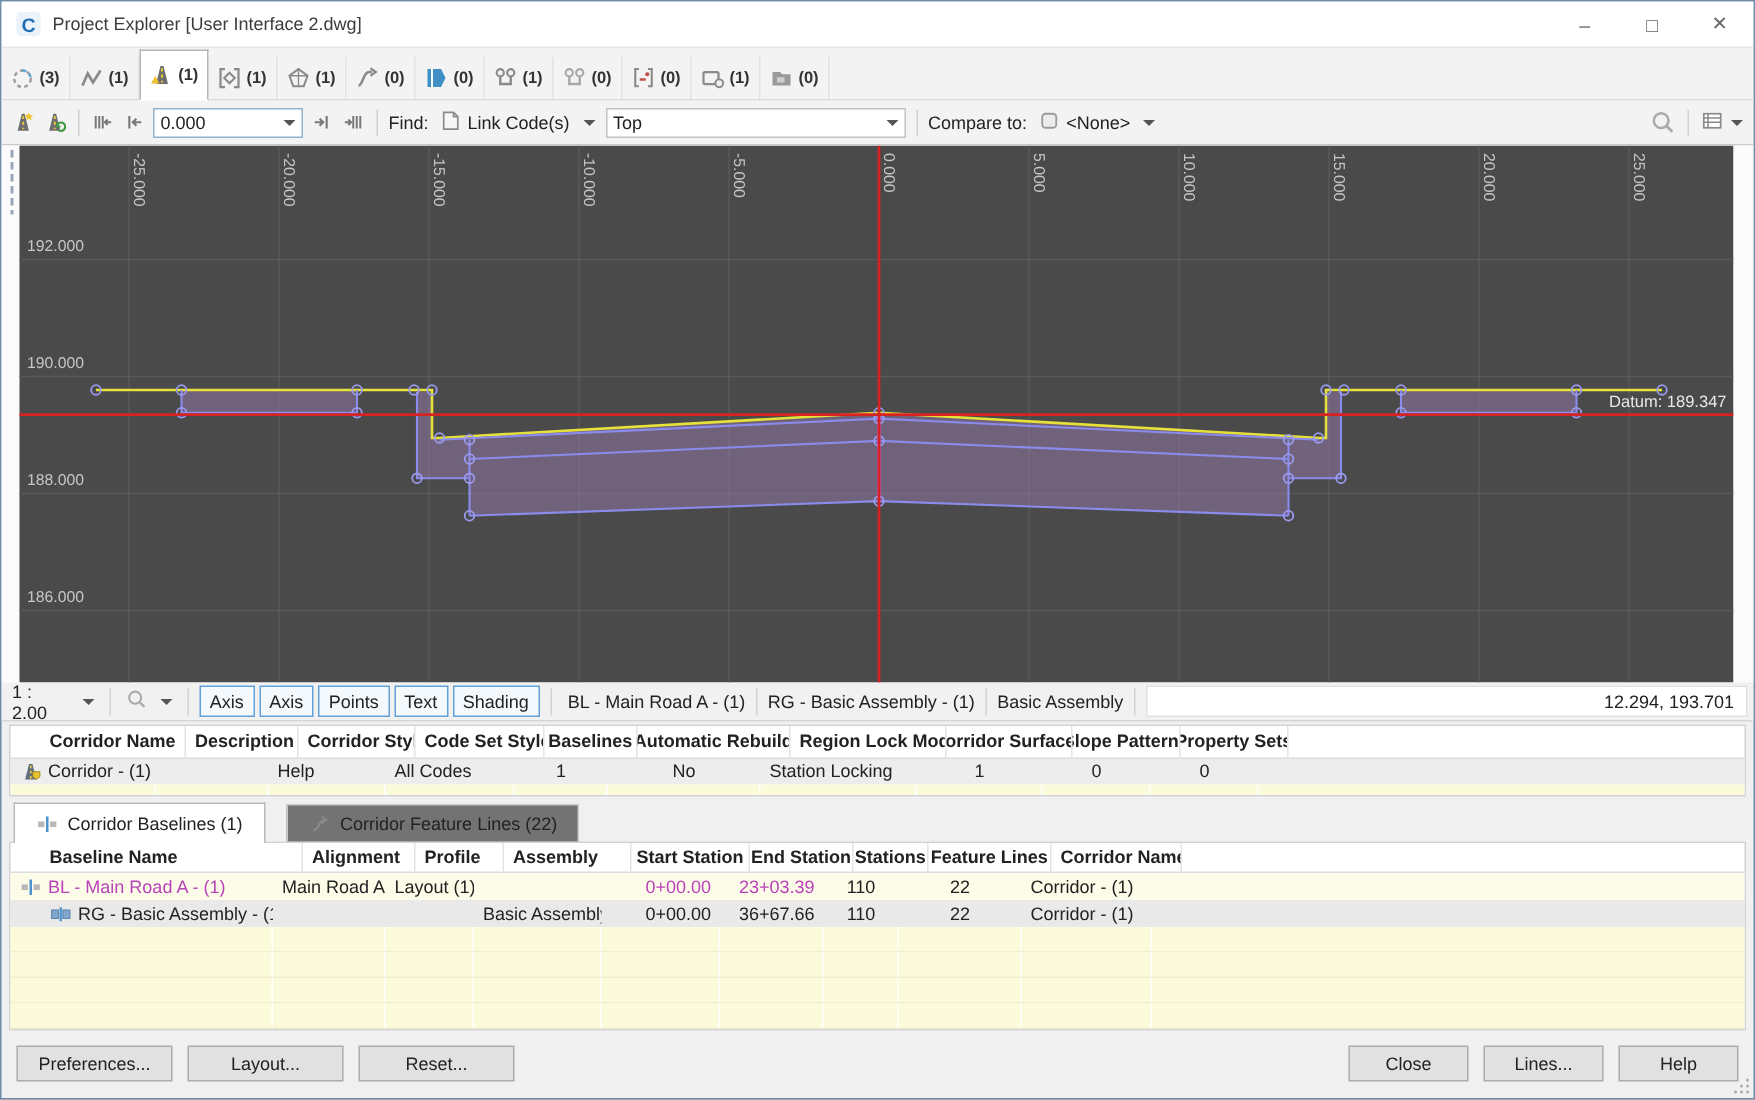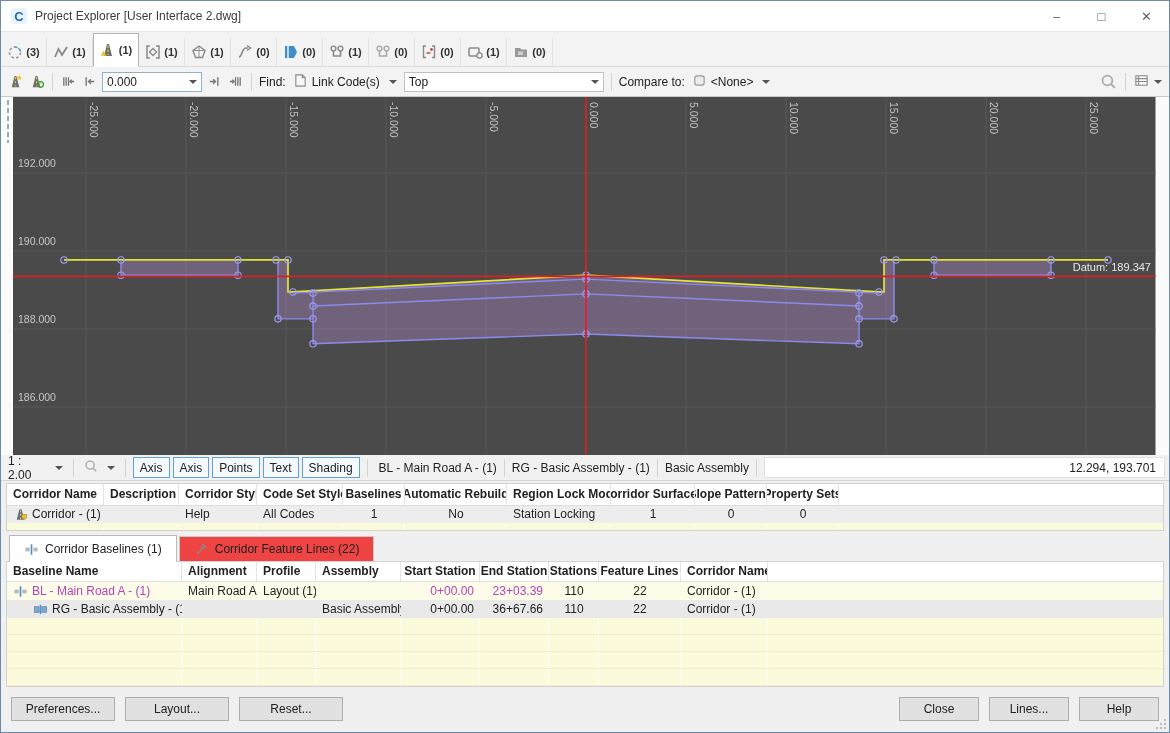--- a/index.html
+++ b/index.html
@@ -37,25 +37,25 @@
   .chartbar{height:25px;background:#f1f1f1;border-bottom:1px solid #d6d6d6;display:flex;align-items:center;padding:0 4px;gap:4px;}
   .toggle{border:1px solid #62a0d8;background:#f4f9fe;padding:1px 6px;height:17px;display:flex;align-items:center;color:#222;}
   .crumb{padding:0 4px;color:#222;white-space:nowrap;}
   .coordbox{margin-left:auto;background:#fff;border:1px solid #e0e0e0;height:19px;width:398px;display:flex;align-items:center;justify-content:flex-end;padding:0 8px;color:#222;}
   
   .section{padding:2px 5px 0 5px;}
   .tbl{background:#fff;border:1px solid #d2d2d2;}
   .tr{display:flex;}
   .td{box-sizing:border-box;padding:0 6px;white-space:nowrap;overflow:hidden;display:flex;align-items:center;gap:4px;}
   .th{font-weight:bold;border-right:1px solid #e4e4e4;}
-  .hdr-row{border-bottom:1px solid #dcdcdc;}
+  .hdr-row{border-bottom:1px solid #dcdcdc;padding-left:20px;}
   .empty-row .td{border-right:1px solid #ffffff;}
   
-  .panel-tabs{display:flex;align-items:flex-end;height:27px;padding:3px 5px 0 8px;gap:2px;text-align:center;}
-  .ptab{display:flex;align-items:center;gap:6px;padding:0 14px;height:24px;border:1px solid #c9c9c9;border-bottom:none;background:#ef4444;color:#222;}
+  .panel-tabs{display:flex;align-items:flex-end;height:27px;padding:3px 5px 0 8px;gap:14px;text-align:center;}
+  .ptab{display:flex;align-items:center;gap:6px;padding:0 14px;height:24px;border:1px solid #c9c9c9;border-bottom:none;background:#737373;color:#222;}
   .ptab.active{background:#fff;height:26px;margin-bottom:-1px;border-color:#b8b8b8;}
   
   .footer{position:absolute;left:0;right:0;bottom:0;height:47px;display:flex;align-items:center;padding:0 10px;box-sizing:border-box;}
   .btn{background:#e1e1e1;border:1px solid #adadad;height:22px;display:flex;align-items:center;justify-content:center;color:#222;}
   .btn.wide{width:102px;margin-right:10px;}
   .btn.small{width:78px;margin-left:10px;}
   .footer-right{margin-left:auto;display:flex;}
   .grip{position:absolute;right:2px;bottom:2px;}
 </style>
 </head>

